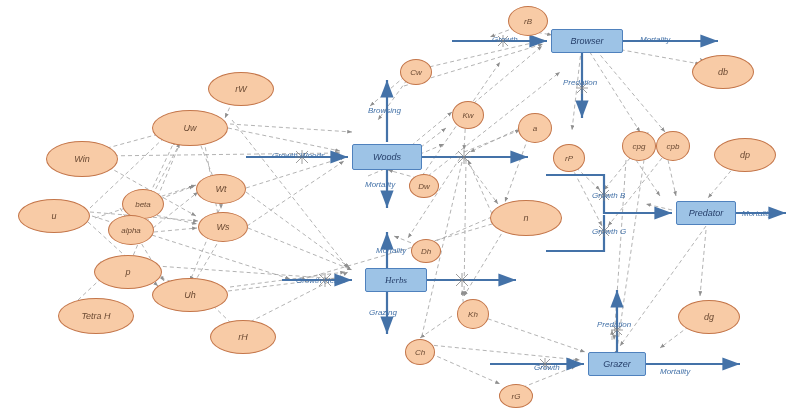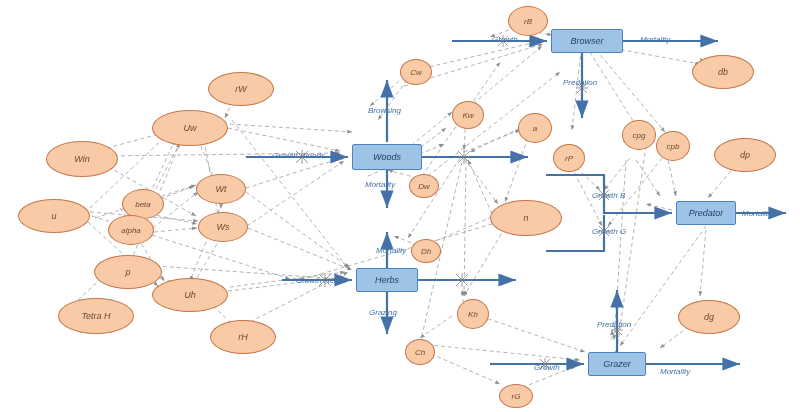--- a/index.html
+++ b/index.html
@@ -178,21 +178,21 @@
         </g>
       <g transform="translate(604,231)">
           <path d="M-5,-5 L5,5 M5,-5 L-5,5 M0,-6 L0,6 M-6,0 L6,0"></path>
         </g>
     </g>
   </svg>
 
   <div class="node stock" style="left:352px;top:144px;width:70px;height:26px;">
     <span>Woods</span>
   </div>
-  <div class="node stock" style="left:356px;top:268px;width:62px;height:24px;">
+  <div class="node stock" style="left:365px;top:268px;width:62px;height:24px;font-family:Liberation Serif, serif;">
     <span>Herbs</span>
   </div>
   <div class="node stock" style="left:551px;top:29px;width:72px;height:24px;">
     <span>Browser</span>
   </div>
   <div class="node stock" style="left:588px;top:352px;width:58px;height:24px;">
     <span>Grazer</span>
   </div>
   <div class="node stock" style="left:676px;top:201px;width:60px;height:24px;">
     <span>Predator</span>
@@ -260,21 +260,21 @@
     </div>
   <div class="node aux" style="left:508px;top:6px;width:40px;height:30px;font-size:8px;">
       <span>rB</span>
     </div>
   <div class="node aux" style="left:692px;top:55px;width:62px;height:34px;font-size:9px;">
       <span>db</span>
     </div>
   <div class="node aux" style="left:553px;top:144px;width:32px;height:28px;font-size:8px;">
       <span>rP</span>
     </div>
-  <div class="node aux" style="left:622px;top:120px;width:34px;height:30px;font-size:8px;">
+  <div class="node aux" style="left:622px;top:131px;width:34px;height:30px;font-size:8px;">
       <span>cpg</span>
     </div>
   <div class="node aux" style="left:656px;top:131px;width:34px;height:30px;font-size:8px;">
       <span>cpb</span>
     </div>
   <div class="node aux" style="left:678px;top:300px;width:62px;height:34px;font-size:9px;">
       <span>dg</span>
     </div>
   <div class="node aux" style="left:714px;top:138px;width:62px;height:34px;font-size:9px;">
       <span>dp</span>

